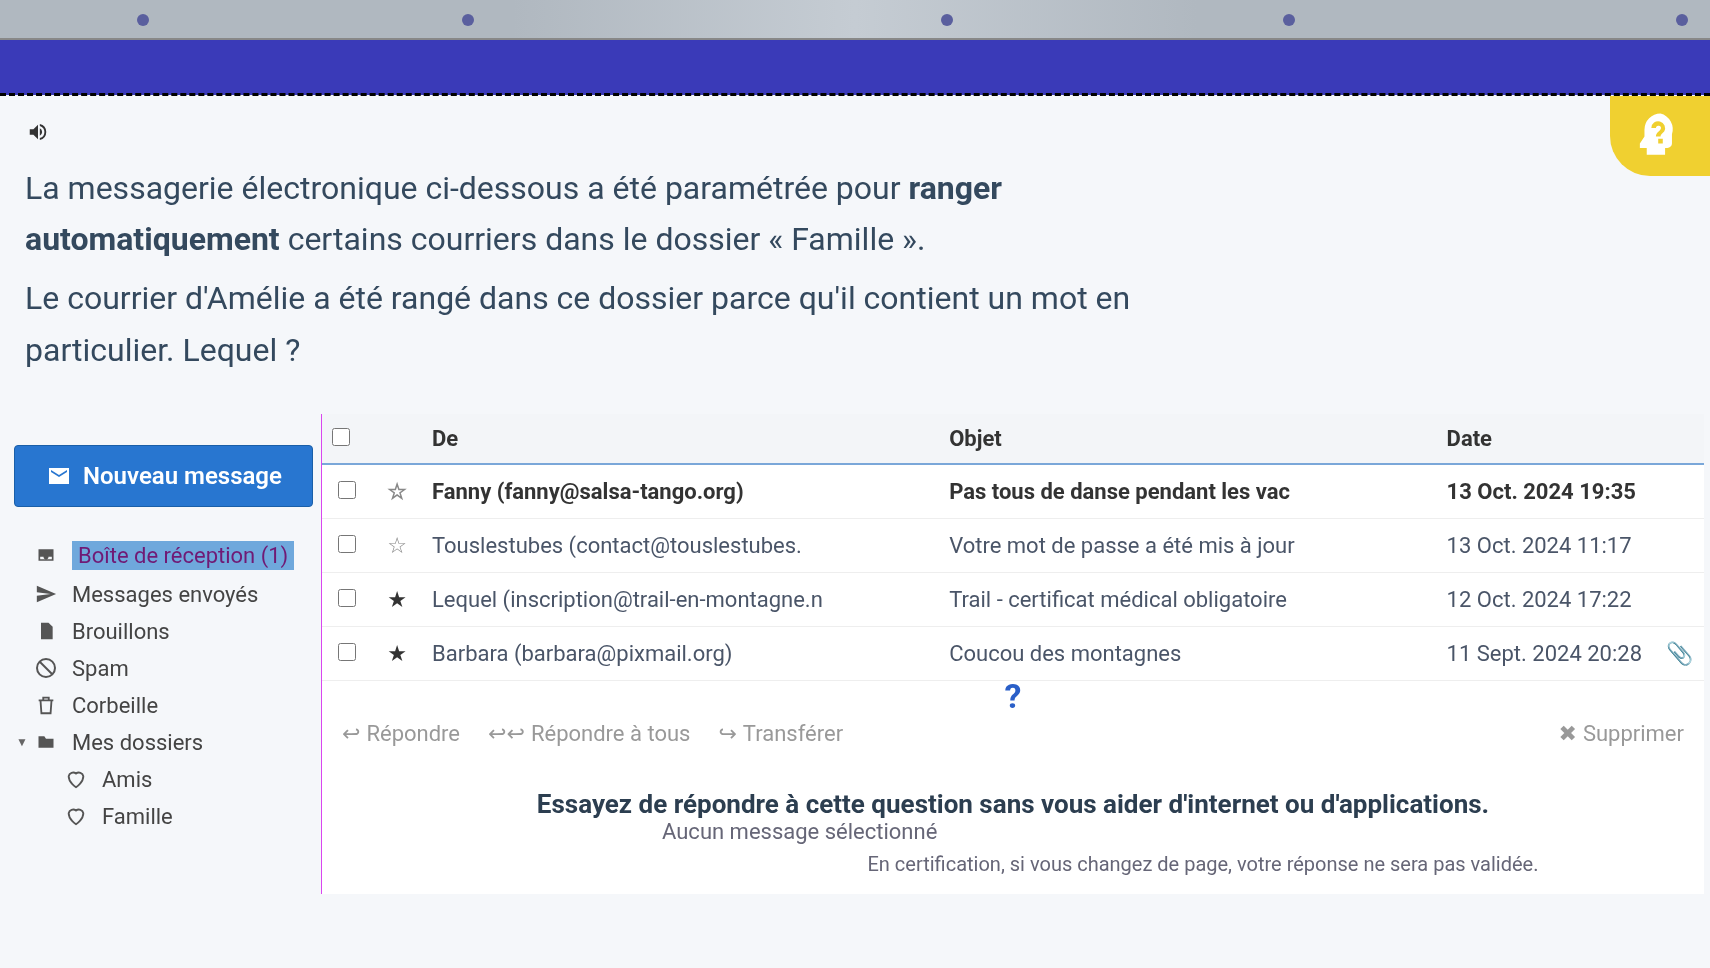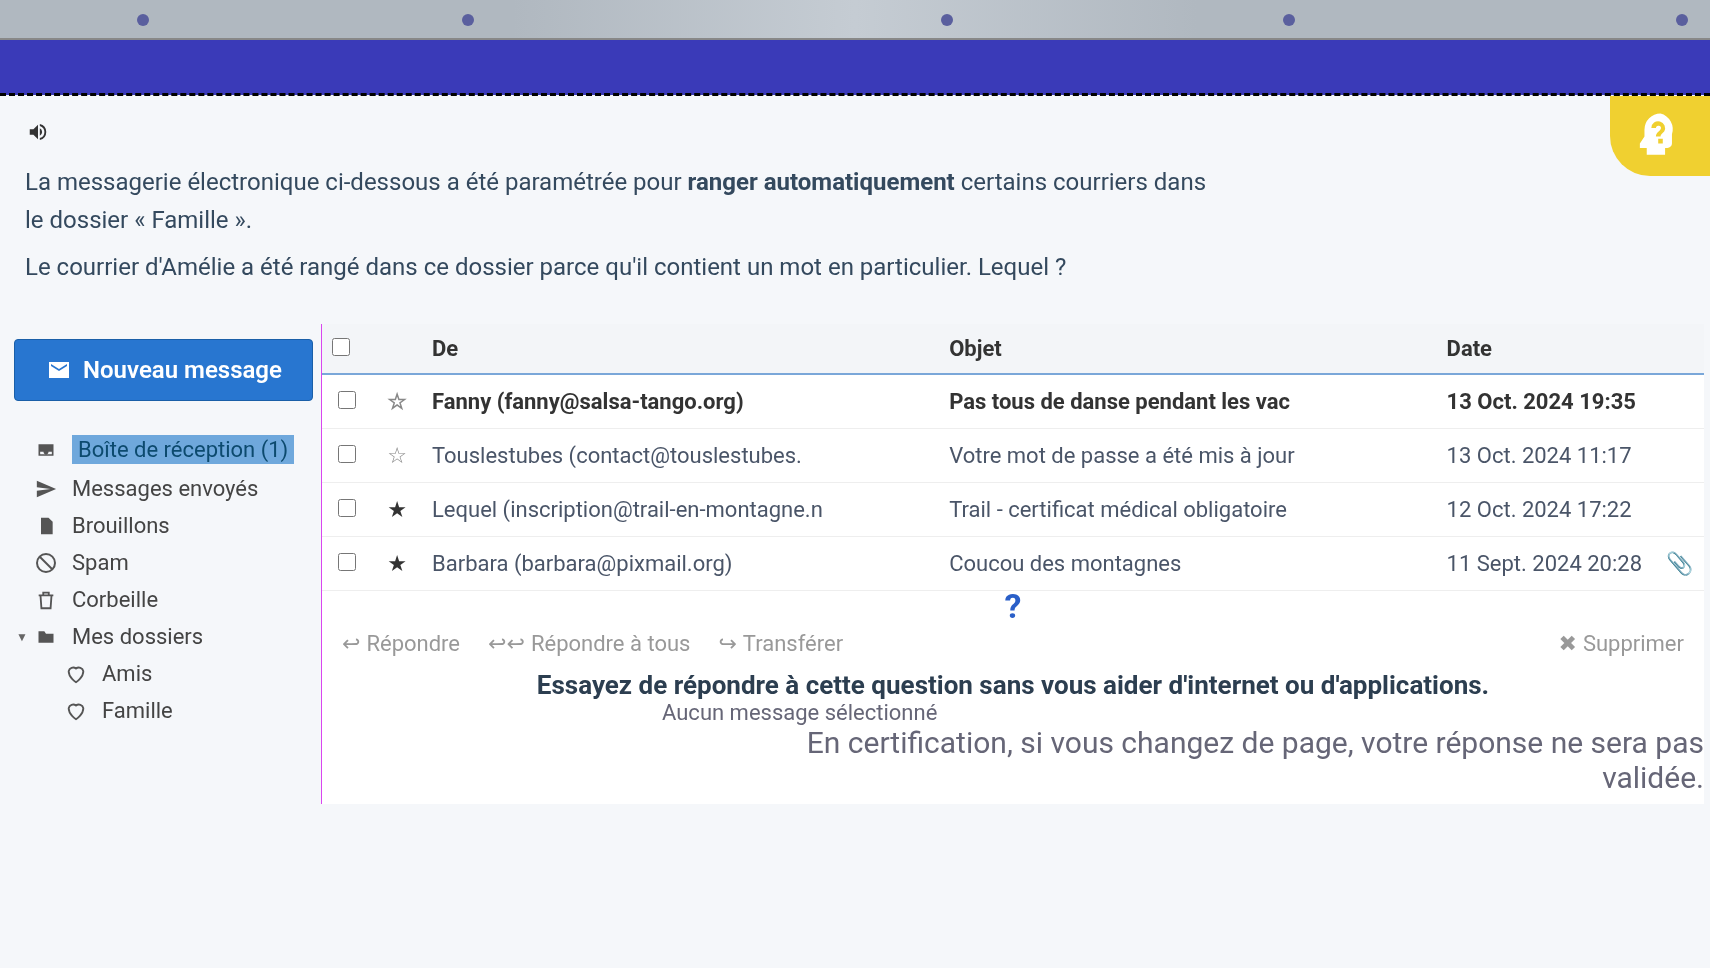--- a/index.html
+++ b/index.html
@@ -31,21 +31,21 @@
       position: relative;
     }
     .sound-btn {
       font-size: 22px;
       color: #333;
       margin-bottom: 15px;
       display: inline-block;
       cursor: pointer;
     }
     .question-text {
-      font-size: 24px;
+      font-size: 32px;
       color: #34495e;
       line-height: 1.6;
       max-width: 1200px;
     }
     .question-text .bold { font-weight: 700; }
     .question-text p { margin-bottom: 8px; }
     .help-tab {
       position: absolute;
       top: 0; right: 0;
       width: 100px; height: 80px;
@@ -67,36 +67,36 @@
     .new-msg-btn {
       display: flex; align-items: center; justify-content: center;
       gap: 10px;
       background: #2876d0;
       color: #fff;
       font-size: 24px;
       font-weight: 600;
       padding: 16px 10px;
       border: 1px solid #1a5fa8;
       border-radius: 4px;
-      margin: 0 8px 28px 8px;
+      margin: 16px 8px 28px 8px;
       cursor: pointer;
     }
     .new-msg-btn svg { fill: #fff; width: 28px; height: 24px; }
     .folder-list { list-style: none; }
     .folder-list li {
       display: flex; align-items: center;
       gap: 14px;
       padding: 6px 14px 6px 28px;
       font-size: 22px;
       color: #444;
       cursor: pointer;
     }
     .folder-list li.selected .label {
       background: #6fa8dc;
-      color: #0c4a6e;
+      color: #701a75;
       padding: 2px 6px;
     }
     .folder-list li .icon {
       width: 24px; height: 24px;
       display: inline-flex; align-items: center; justify-content: center;
       color: #555;
       flex-shrink: 0;
     }
     .folder-list li.sub {
       padding-left: 58px;
@@ -174,32 +174,34 @@
     .footer-actions .delete {
       margin-left: auto;
       color: #999;
     }
     .hint-overlay {
       text-align: center;
       font-size: 26px;
       font-weight: 700;
       color: #2c3e50;
       padding: 4px 0 0 0;
+      margin-top: 29px;
     }
     .sub-hint {
       color: #667;
       font-size: 22px;
       text-align: left;
       padding-left: 340px;
     }
     .sub-hint2 {
       color: #667;
-      font-size: 30px;
-      text-align: right;
+      font-size: 20px;
+      text-align: center;
       padding-left: 380px;
+      margin-top: 8px;
     }
   </style>
 </head>
 <body>
 
 <div class="topbar">
   <span class="dot" style="left:8%"></span>
   <span class="dot" style="left:27%"></span>
   <span class="dot" style="left:55%"></span>
   <span class="dot" style="left:75%"></span>

